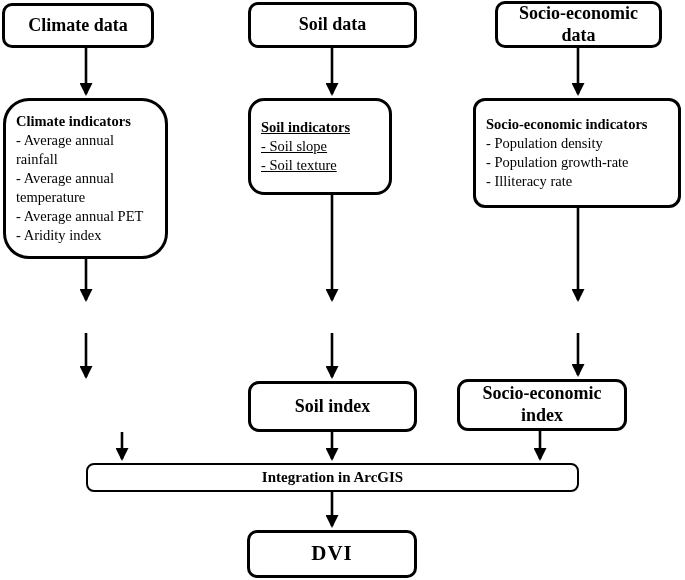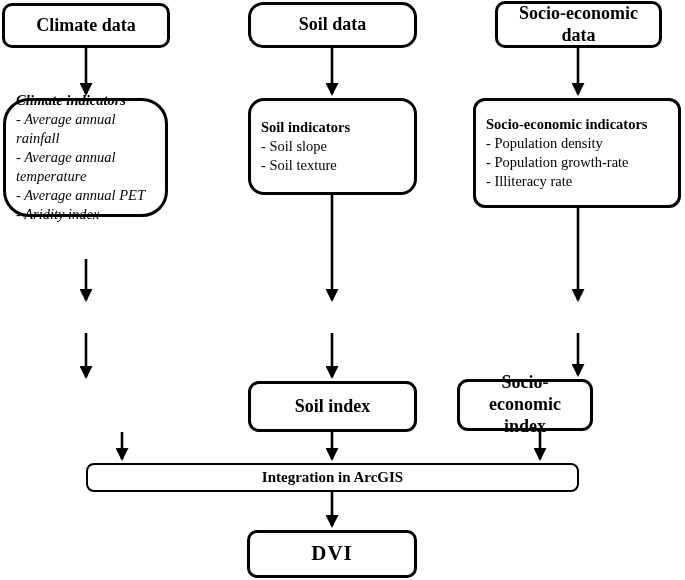--- a/index.html
+++ b/index.html
@@ -87,56 +87,56 @@
       <line x1="86" y1="333" x2="86" y2="377" marker-end="url(#ah)"></line>
       <line x1="332" y1="333" x2="332" y2="377" marker-end="url(#ah)"></line>
       <line x1="578" y1="333" x2="578" y2="375" marker-end="url(#ah)"></line>
       <line x1="122" y1="432" x2="122" y2="459" marker-end="url(#ah)"></line>
       <line x1="332" y1="432" x2="332" y2="459" marker-end="url(#ah)"></line>
       <line x1="540" y1="431" x2="540" y2="459" marker-end="url(#ah)"></line>
       <line x1="332" y1="492" x2="332" y2="526" marker-end="url(#ah)"></line>
     </g>
   </svg>
 
-  <div class="box title-box" id="climate-data-box" style="left:2px; top:3px; width:168px; height:45px;border-radius:10px;">
+  <div class="box title-box" id="climate-data-box" style="left:2px; top:3px; width:152px; height:45px;border-radius:10px;">
     <span>Climate data</span>
   </div>
-  <div class="box title-box" id="soil-data-box" style="left:248px; top:2px; width:169px; height:46px;border-radius:15px;">
+  <div class="box title-box" id="soil-data-box" style="left:248px; top:2px; width:169px; height:46px;">
     <span>Soil data</span>
   </div>
   <div class="box title-box" id="socio-data-box" style="left:495px; top:1px; width:167px; height:47px;">
     <span>Socio-economic data</span>
   </div>
 
-  <div class="box indicators" id="climate-indicators-box" style="left:3px; top:98px; width:165px; height:119px;font-style:italic;">
+  <div class="box indicators" id="climate-indicators-box" style="left:3px; top:98px; width:165px; height:161px;">
     <span class="ind-title">Climate indicators</span>
     <span class="ind-item">- Average annual rainfall</span>
     <span class="ind-item">- Average annual temperature</span>
     <span class="ind-item">- Average annual PET</span>
     <span class="ind-item">- Aridity index</span>
   </div>
 
-  <div class="box indicators" id="soil-indicators-box" style="left:248px; top:98px; width:169px; height:97px;">
+  <div class="box indicators" id="soil-indicators-box" style="left:248px; top:98px; width:144px; height:97px;text-decoration:underline;">
     <span class="ind-title">Soil indicators</span>
     <span class="ind-item">- Soil slope</span>
     <span class="ind-item">- Soil texture</span>
   </div>
 
   <div class="box indicators" id="socio-indicators-box" style="left:473px; top:98px; width:208px; height:110px;">
     <span class="ind-title">Socio-economic indicators</span>
     <span class="ind-item">- Population density</span>
     <span class="ind-item">- Population growth-rate</span>
     <span class="ind-item">- Illiteracy rate</span>
   </div>
 
 
   <div class="box index-box" id="soil-index-box" style="left:248px; top:381px; width:169px; height:51px;">
     <span>Soil index</span>
   </div>
-  <div class="box index-box" id="socio-index-box" style="left:457px; top:379px; width:136px; height:52px;">
+  <div class="box index-box" id="socio-index-box" style="left:457px; top:379px; width:170px; height:52px;">
     <span>Socio-economic index</span>
   </div>
 
   <div class="box bar" id="integration-bar" style="left:86px; top:463px; width:493px; height:29px;text-align:right;">
     <span>Integration in ArcGIS</span>
   </div>
 
   <div class="box title-box" id="dvi-box" style="left:247px; top:530px; width:170px; height:48px;">
     <span>DVI</span>
   </div>

